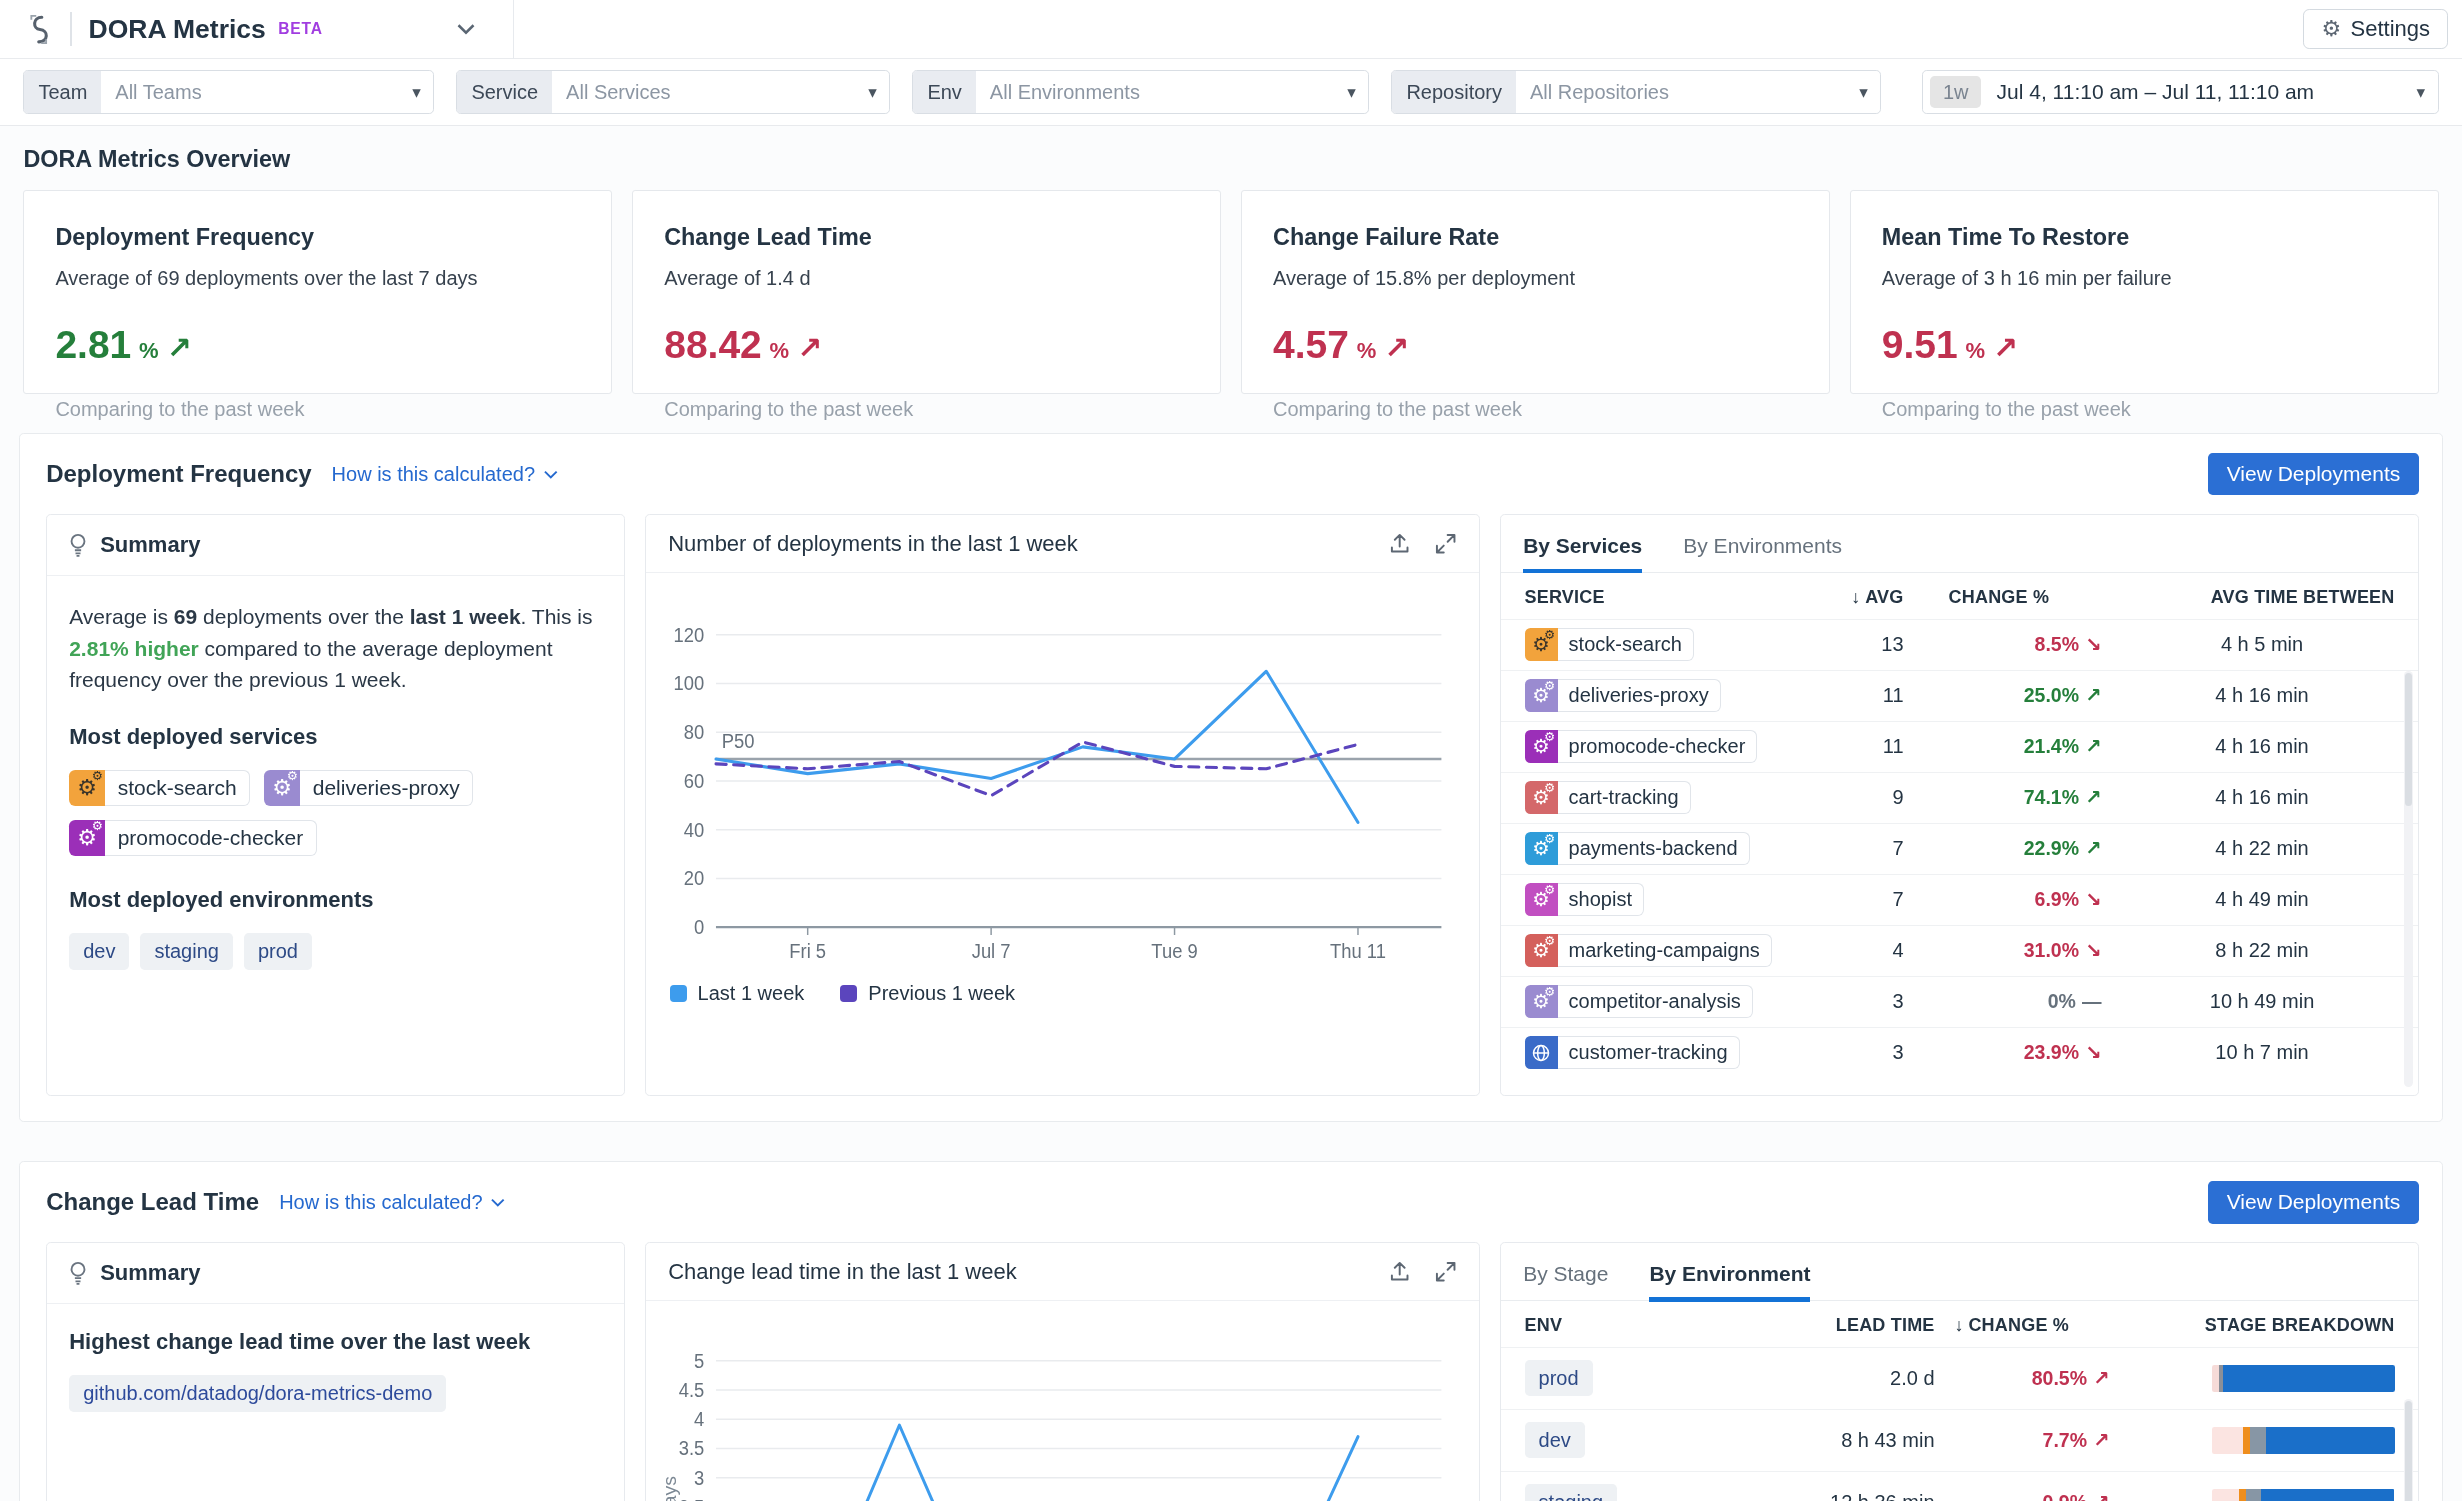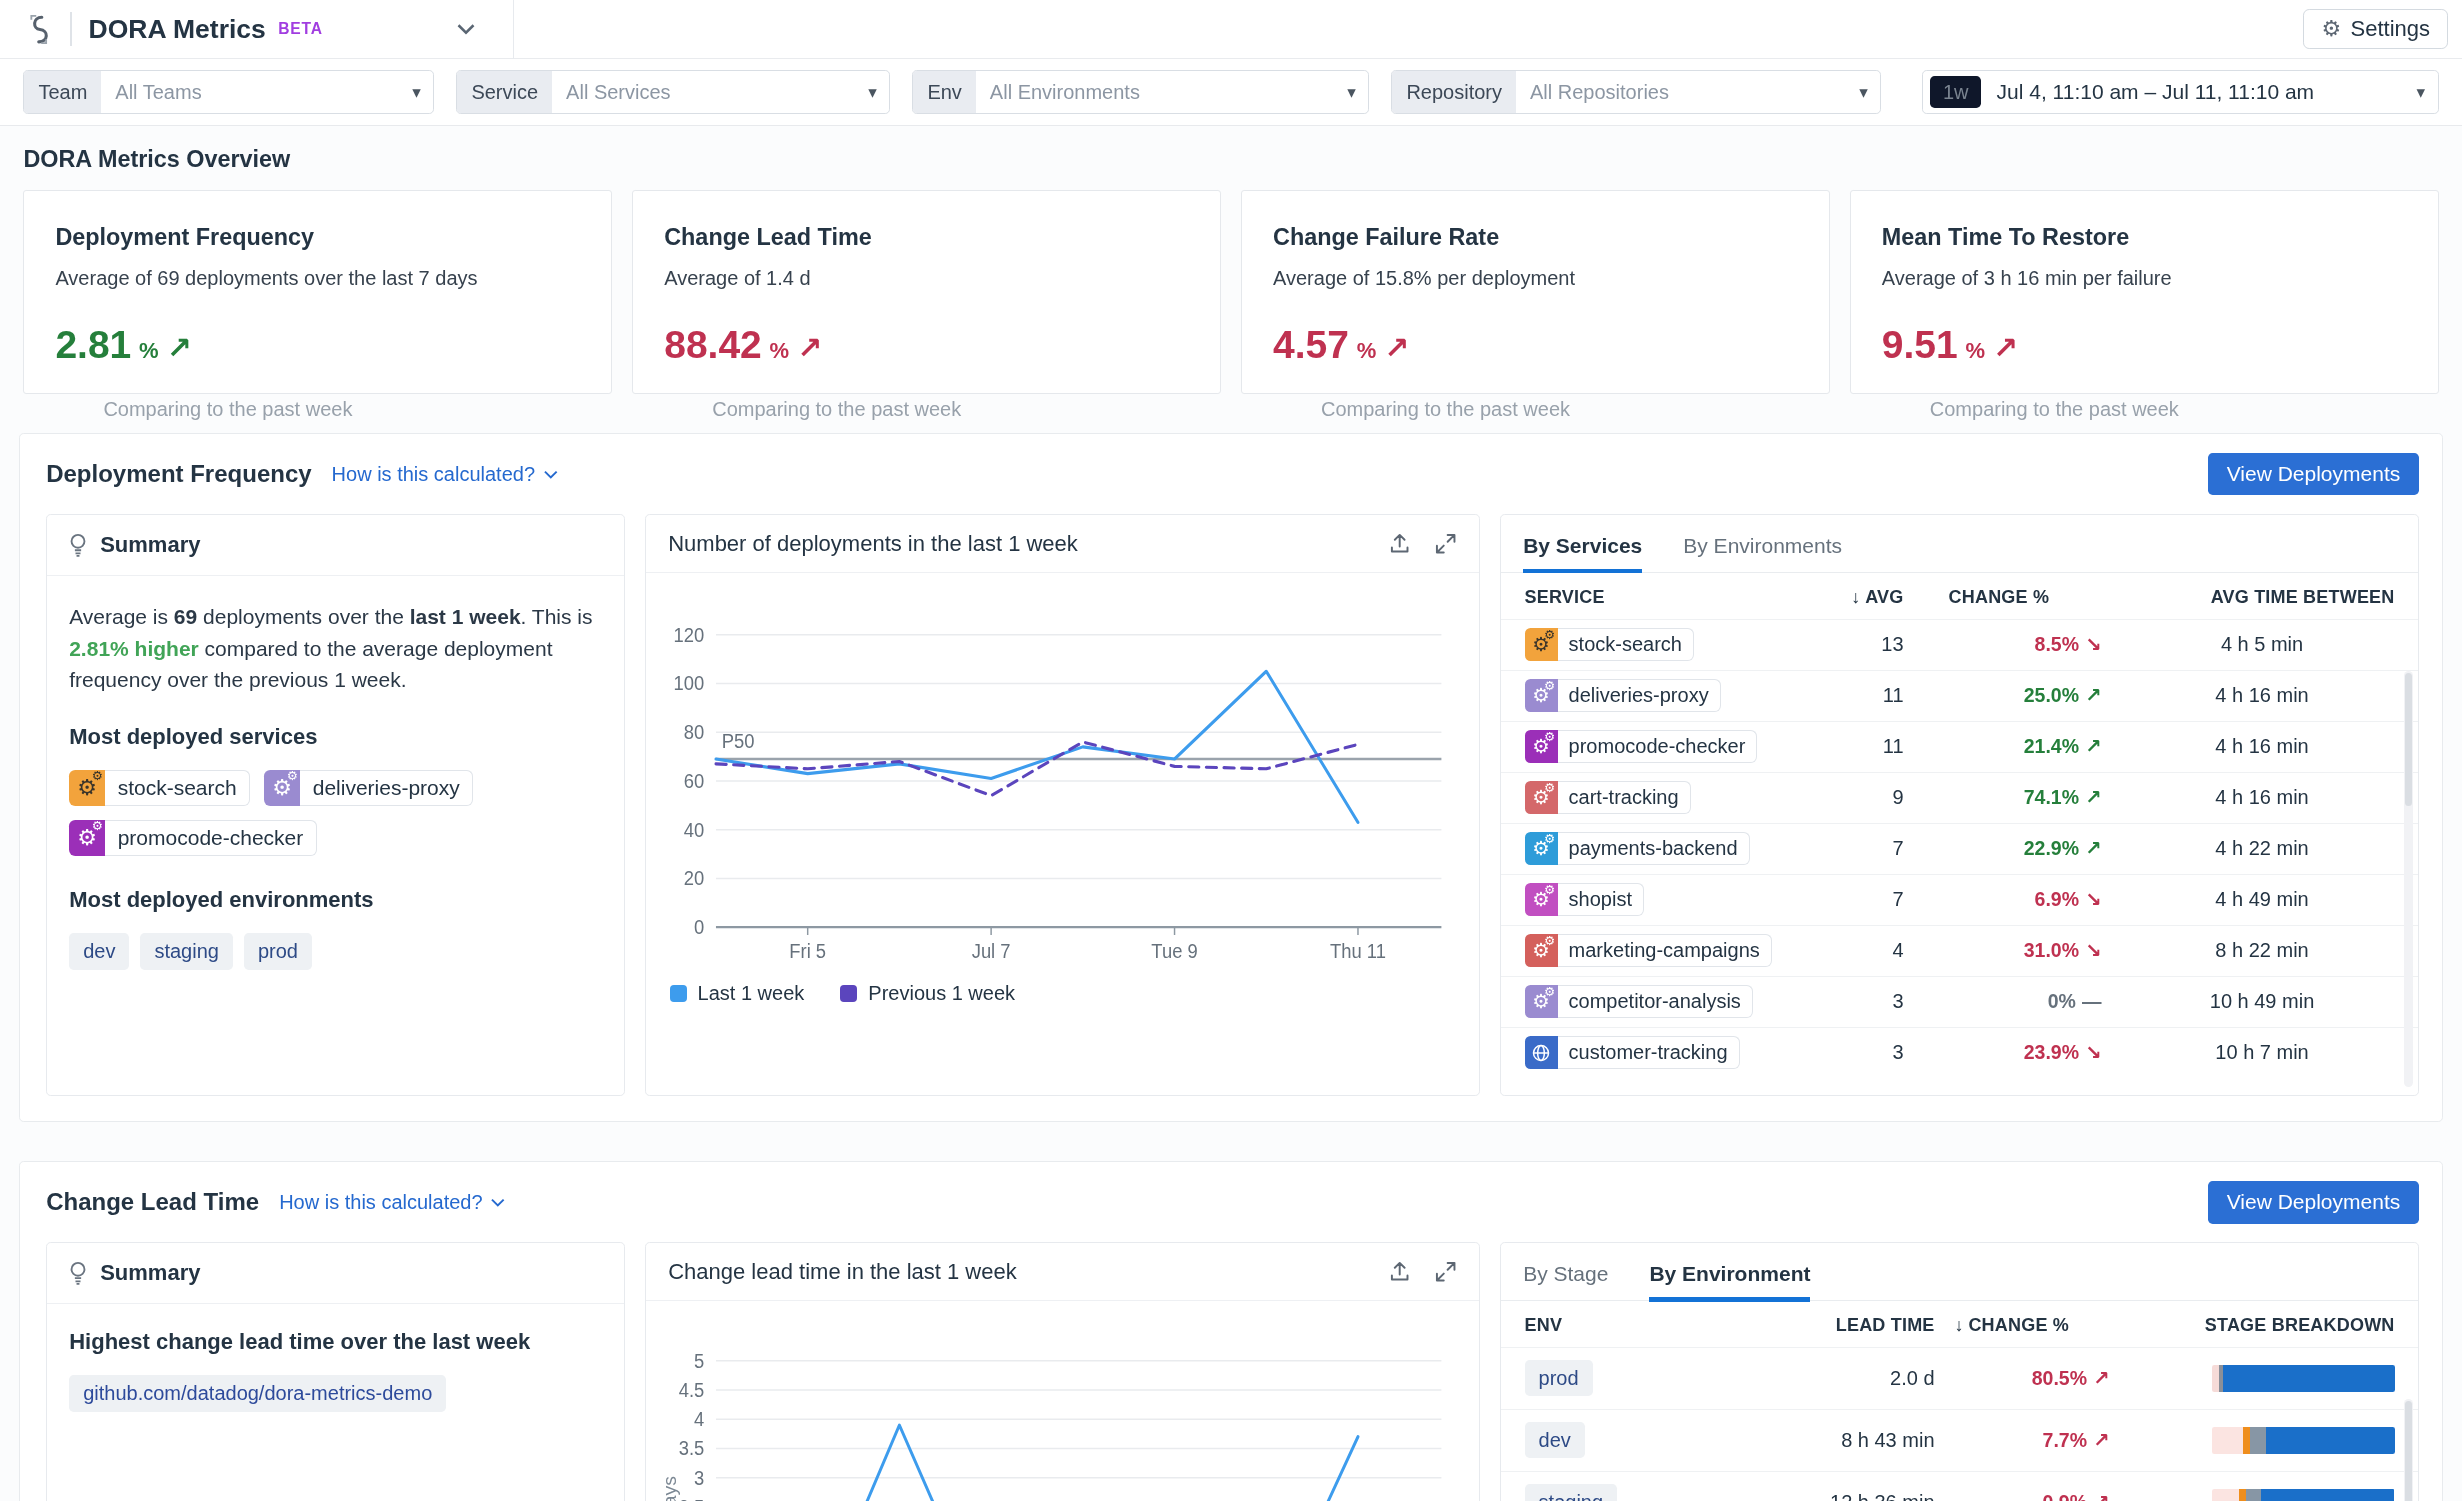--- a/index.html
+++ b/index.html
@@ -27,35 +27,35 @@
   .settings-btn{display:flex;align-items:center;gap:9.4px;border:1.6px solid #d4dae0;border-radius:6.2px;background:#fff;padding:6.2px 17px;font-size:22px;color:var(--dark);cursor:pointer;}
   .gear-glyph{font-size:22px;color:#5d6773;}
 
   
   .filters{height:67px;background:#fff;border-bottom:1.6px solid #e8eaed;display:flex;align-items:center;gap:22px;padding:0 23.4px;}
   .fctrl{display:flex;align-items:center;height:44px;border:1.6px solid #d9dee4;border-radius:4.7px;background:#fff;overflow:hidden;flex:none;}
   .flabel{background:#e9ecf1;color:#3c4857;font-size:20px;padding:0 14px;height:100%;display:flex;align-items:center;}
   .fvalue{color:#8c96a3;font-size:20px;padding:0 14px;flex:1;white-space:nowrap;overflow:hidden;}
   .fcaret{color:#4a5560;font-size:17px;margin-right:12.5px;}
   .fdate{margin-left:auto;}
-  .fdate .chip1w{background:#0f172a;color:#7a8490;font-size:20px;border-radius:4.7px;margin:0 0 0 7.8px;padding:4.7px 12.5px;}
+  .fdate .chip1w{background:#e5e5e5;color:#7a8490;font-size:20px;border-radius:4.7px;margin:0 0 0 7.8px;padding:4.7px 12.5px;}
   .fdate .dval{color:var(--dark);font-size:21px;padding:0 15.6px;white-space:nowrap;}
 
   
   .ovtitle{font-size:23.4px;font-weight:700;margin:20px 0 17px 23.4px;}
   .cards-row{display:grid;grid-template-columns:repeat(4,1fr);gap:20px;margin:0 23.4px;}
   .mcard{background:#fff;border:1.6px solid #e5e8ec;border-radius:3.1px;padding:33px 31px 31px;height:204px;}
   .mcard h3{margin:0 0 15.6px;font-size:23.4px;font-weight:700;}
   .mcard .sub{font-size:20px;color:#37424e;margin-bottom:33px;}
   .metric{display:flex;align-items:baseline;gap:7.8px;font-weight:700;}
   .metric .num{font-size:39px;}
   .metric .pct{font-size:22px;}
   .metric .arr{font-size:30px;}
   .m-green{color:var(--green);} .m-red{color:var(--red);}
-  .foot{font-size:20px;color:var(--lightgray);margin-top:31px;margin-left:48px;}
+  .foot{font-size:20px;color:var(--lightgray);margin-top:31px;}
 
   
   .panel{background:#fff;border:1.6px solid #e8ebee;border-radius:4.7px;margin:39px 18.7px 0;}
   .panel-head{display:flex;align-items:center;padding:18.7px 23.4px 15.6px 26.5px;}
   .sec-title{font-size:24px;font-weight:700;}
   .how-link{font-size:20px;color:var(--link);margin-left:20px;display:flex;align-items:center;gap:7.8px;cursor:pointer;justify-content:center;}
   .view-btn{margin-left:auto;background:#2b6fd4;color:#fff;font-size:21px;border:none;border-radius:4.7px;padding:9.4px 18.7px;cursor:pointer;}
   .section-body{display:flex;gap:20px;padding:3.1px 23.4px 25px 26.5px;height:610px;}
 
   .subcard{background:#fff;border:1.6px solid var(--border);border-radius:4.7px;overflow:hidden;}

